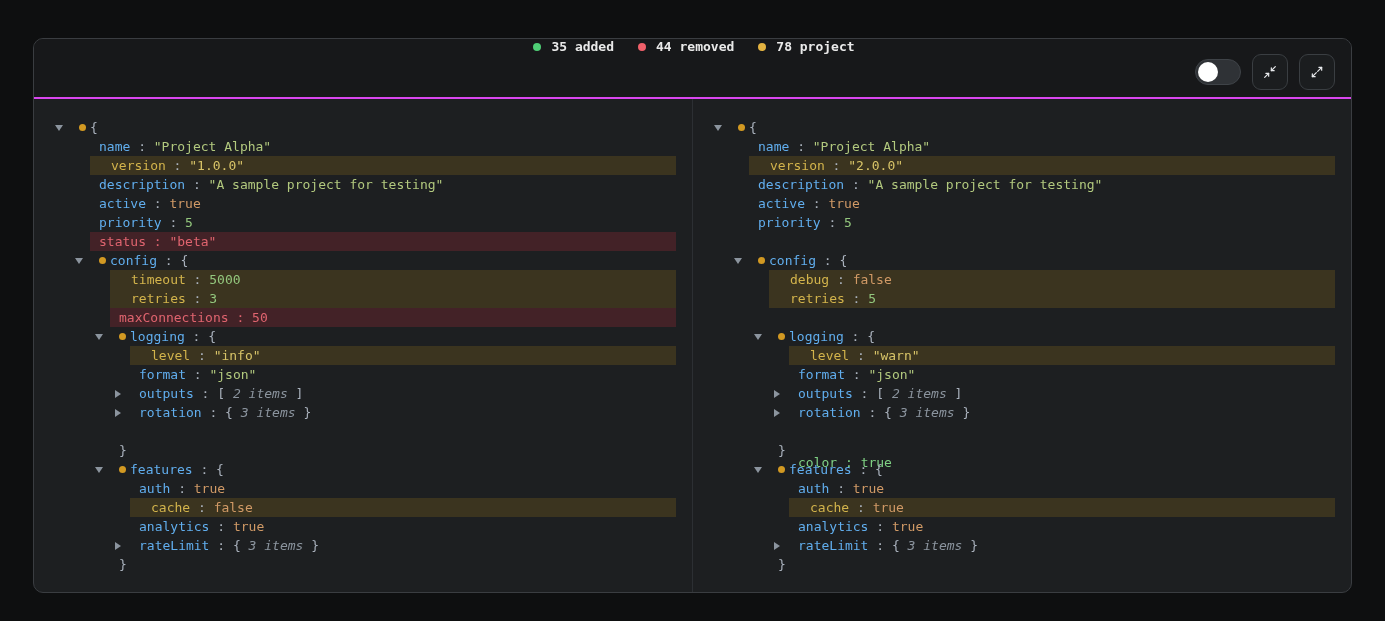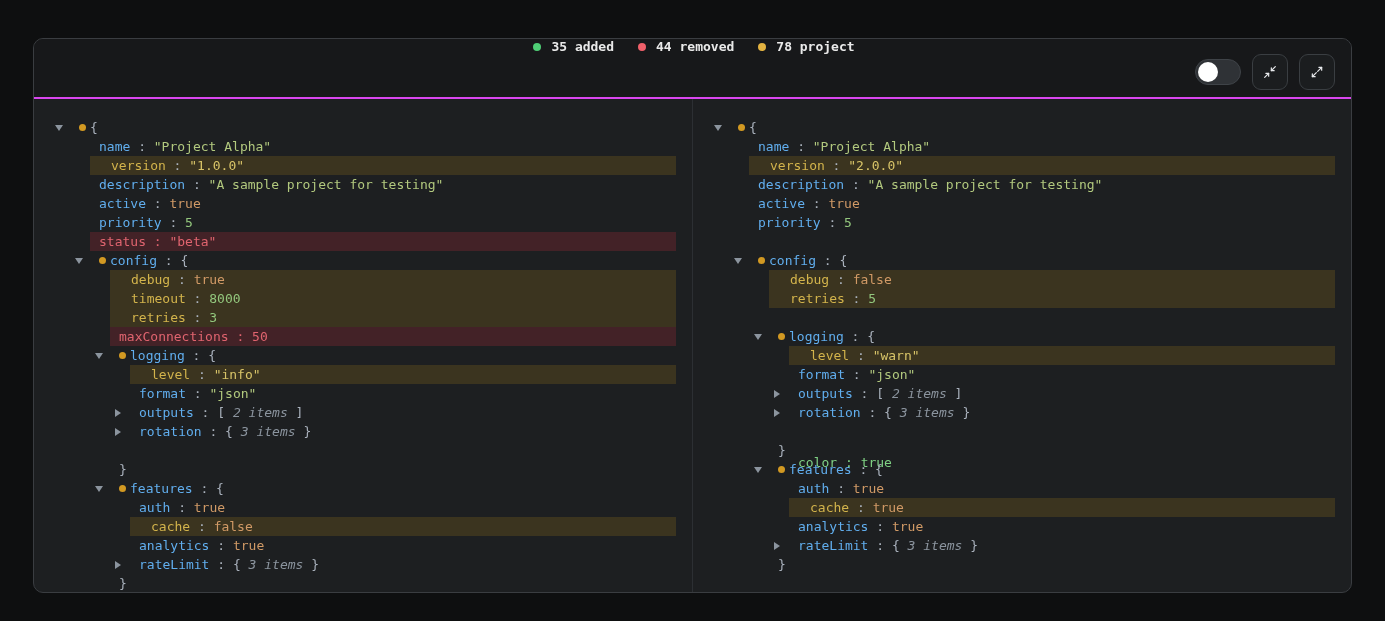--- a/index.html
+++ b/index.html
@@ -125,22 +125,21 @@
     <div class="pane left">
       <div class="tree" id="tree-left">
           <div class="row"><span class="sp" style="width: 0px;"></span><span class="caret-cell"><span class="caret down"></span></span><span class="dot-cell"><span class="mdot"></span></span><span class="txt"><span class="p-punct">{</span></span></div>
           <div class="row"><span class="sp" style="width: 20px;"></span><span class="caret-cell"></span><span class="txt"><span class="key">name</span><span class="colon"> : </span><span class="p-string">"Project Alpha"</span></span></div>
           <div class="row"><span class="sp" style="width: 20px;"></span><span class="caret-cell"></span><span class="txt hl-modified"><span class="key">version</span><span class="colon"> : </span><span class="p-string">"1.0.0"</span></span></div>
           <div class="row"><span class="sp" style="width: 20px;"></span><span class="caret-cell"></span><span class="txt"><span class="key">description</span><span class="colon"> : </span><span class="p-string">"A sample project for testing"</span></span></div>
           <div class="row"><span class="sp" style="width: 20px;"></span><span class="caret-cell"></span><span class="txt"><span class="key">active</span><span class="colon"> : </span><span class="p-boolean">true</span></span></div>
           <div class="row"><span class="sp" style="width: 20px;"></span><span class="caret-cell"></span><span class="txt"><span class="key">priority</span><span class="colon"> : </span><span class="p-number">5</span></span></div>
           <div class="row"><span class="sp" style="width: 20px;"></span><span class="caret-cell"></span><span class="txt hl-removed"><span class="key">status</span><span class="colon"> : </span><span class="p-string">"beta"</span></span></div>
           <div class="row"><span class="sp" style="width: 20px;"></span><span class="caret-cell"><span class="caret down"></span></span><span class="dot-cell"><span class="mdot"></span></span><span class="txt"><span class="key">config</span><span class="colon"> : </span><span class="p-punct">{</span></span></div>
-          <div class="row"><span class="sp" style="width: 40px;"></span><span class="caret-cell"></span><span class="txt hl-modified"><span class="key">debug</span><span class="colon"> : </span><span class="p-boolean">true</span></span></div>
-          <div class="row"><span class="sp" style="width: 40px;"></span><span class="caret-cell"></span><span class="txt hl-modified"><span class="key">timeout</span><span class="colon"> : </span><span class="p-number">8000</span></span></div>
+          <div class="row"><span class="sp" style="width: 40px;"></span><span class="caret-cell"></span><span class="txt hl-modified"><span class="key">timeout</span><span class="colon"> : </span><span class="p-number">5000</span></span></div>
           <div class="row"><span class="sp" style="width: 40px;"></span><span class="caret-cell"></span><span class="txt hl-modified"><span class="key">retries</span><span class="colon"> : </span><span class="p-number">3</span></span></div>
           <div class="row"><span class="sp" style="width: 40px;"></span><span class="caret-cell"></span><span class="txt hl-removed"><span class="key">maxConnections</span><span class="colon"> : </span><span class="p-number">50</span></span></div>
           <div class="row"><span class="sp" style="width: 40px;"></span><span class="caret-cell"><span class="caret down"></span></span><span class="dot-cell"><span class="mdot"></span></span><span class="txt"><span class="key">logging</span><span class="colon"> : </span><span class="p-punct">{</span></span></div>
           <div class="row"><span class="sp" style="width: 60px;"></span><span class="caret-cell"></span><span class="txt hl-modified"><span class="key">level</span><span class="colon"> : </span><span class="p-string">"info"</span></span></div>
           <div class="row"><span class="sp" style="width: 60px;"></span><span class="caret-cell"></span><span class="txt"><span class="key">format</span><span class="colon"> : </span><span class="p-string">"json"</span></span></div>
           <div class="row"><span class="sp" style="width: 60px;"></span><span class="caret-cell"><span class="caret right"></span></span><span class="txt"><span class="key">outputs</span><span class="colon"> : </span><span class="p-punct">[ </span><span class="p-summary">2 items</span><span class="p-punct"> ]</span></span></div>
           <div class="row"><span class="sp" style="width: 60px;"></span><span class="caret-cell"><span class="caret right"></span></span><span class="txt"><span class="key">rotation</span><span class="colon"> : </span><span class="p-punct">{ </span><span class="p-summary">3 items</span><span class="p-punct"> }</span></span></div>
           <div class="row"></div>
           <div class="row"><span class="sp" style="width: 40px;"></span><span class="caret-cell"></span><span class="txt"><span class="p-punct">}</span></span></div>
           <div class="row"><span class="sp" style="width: 40px;"></span><span class="caret-cell"><span class="caret down"></span></span><span class="dot-cell"><span class="mdot"></span></span><span class="txt"><span class="key">features</span><span class="colon"> : </span><span class="p-punct">{</span></span></div>

